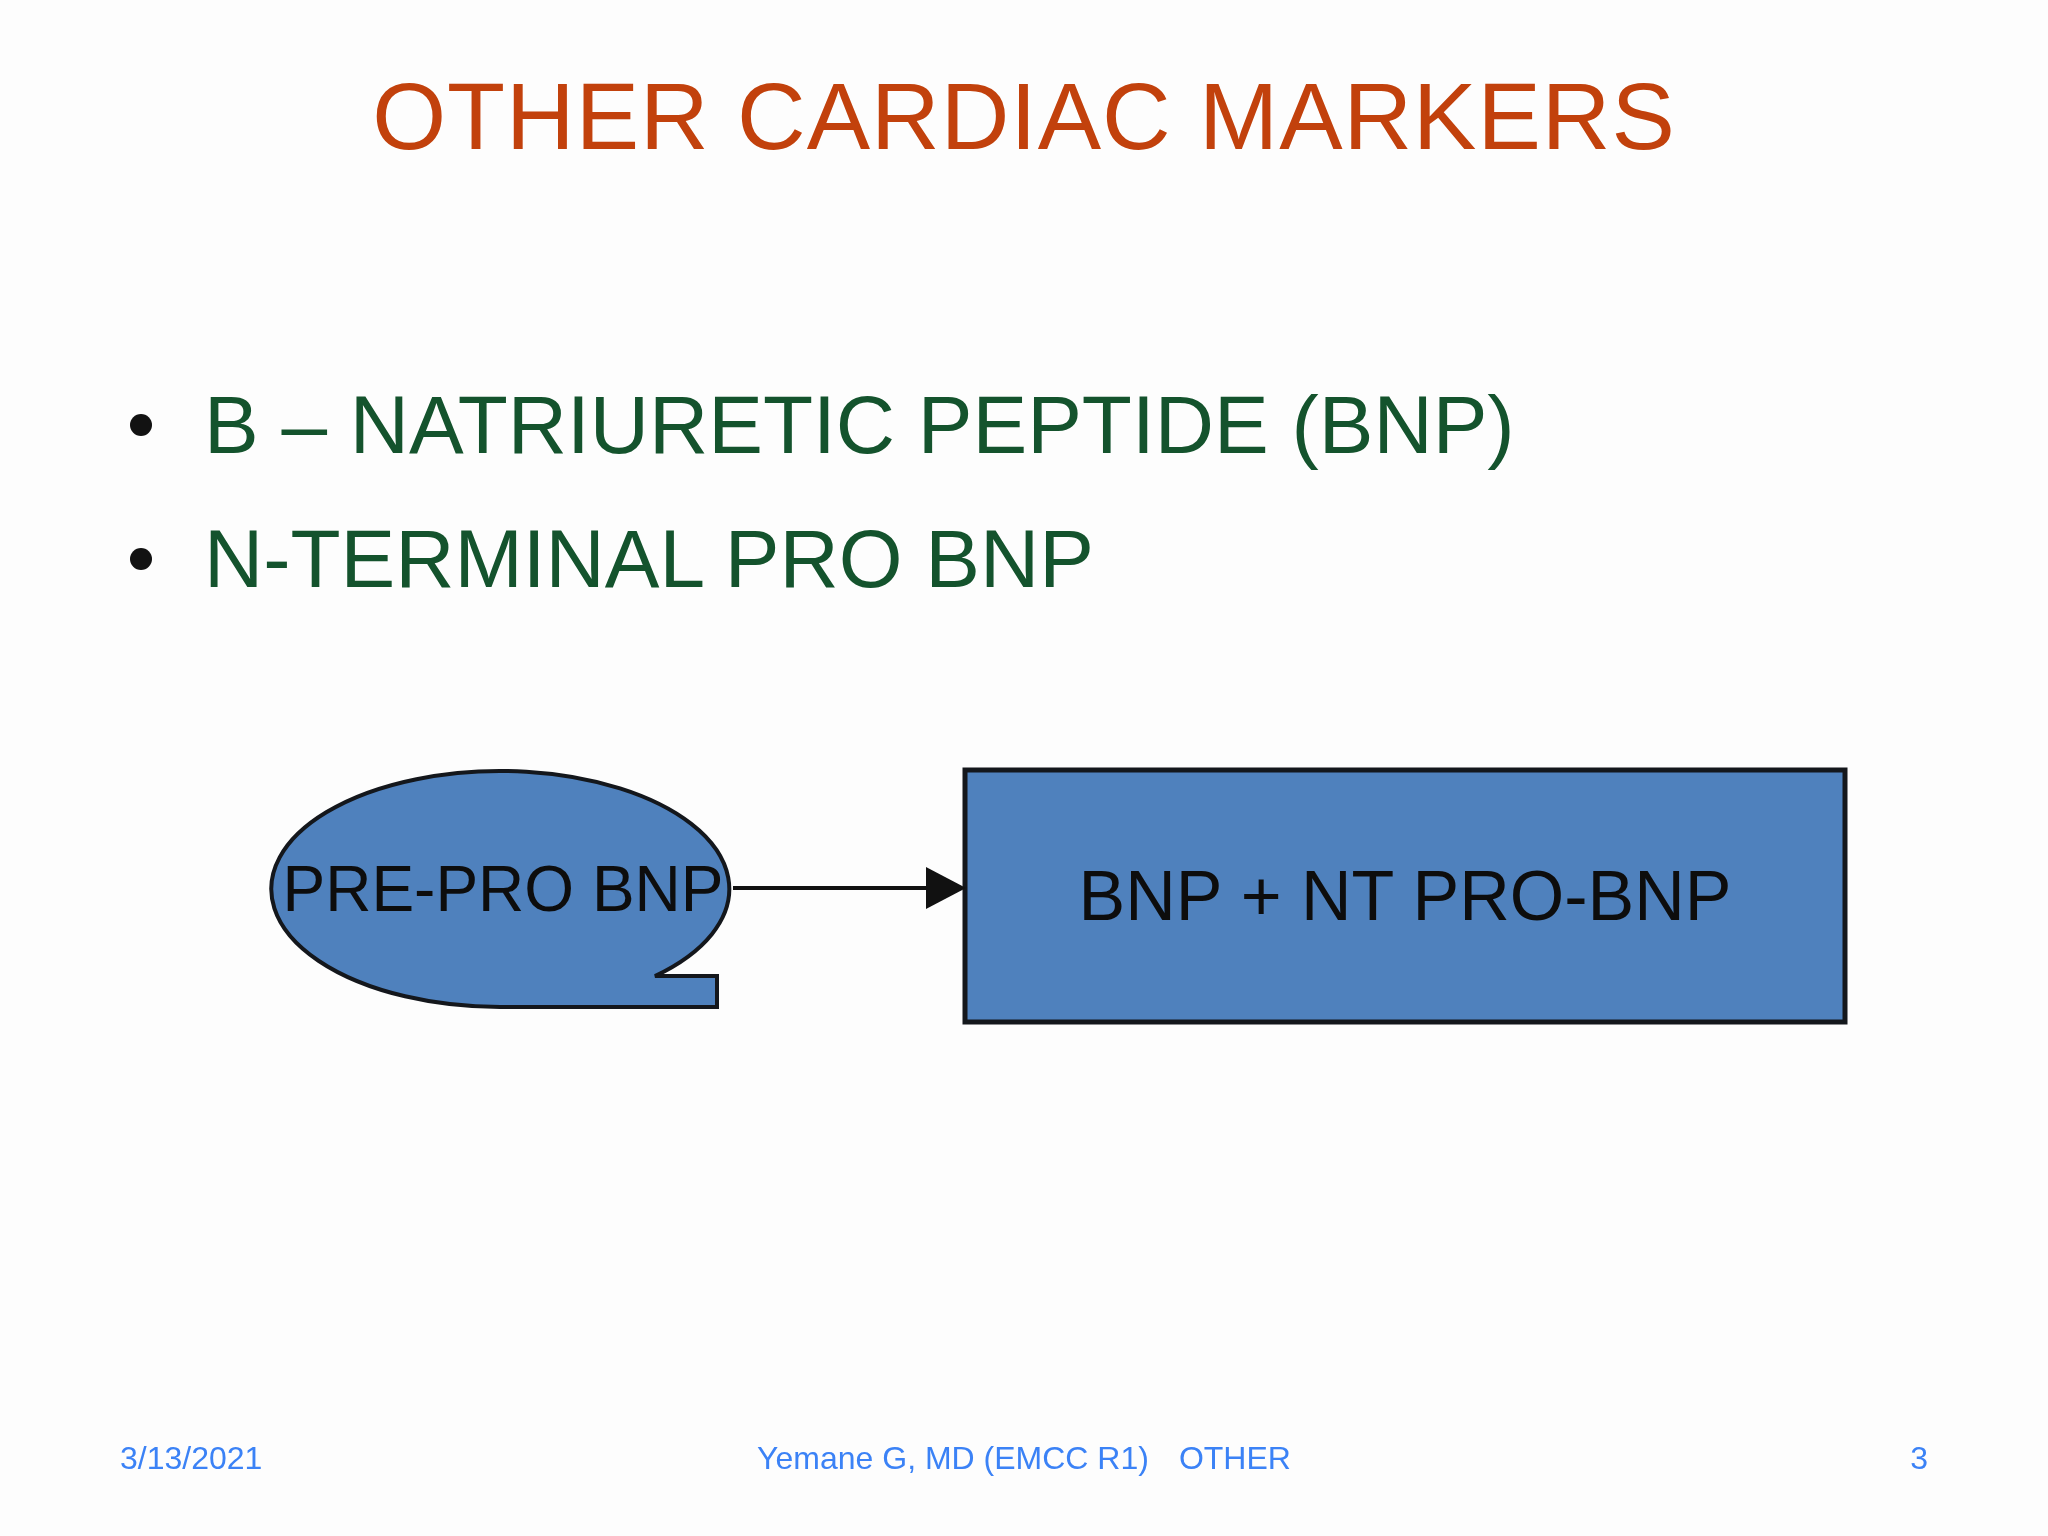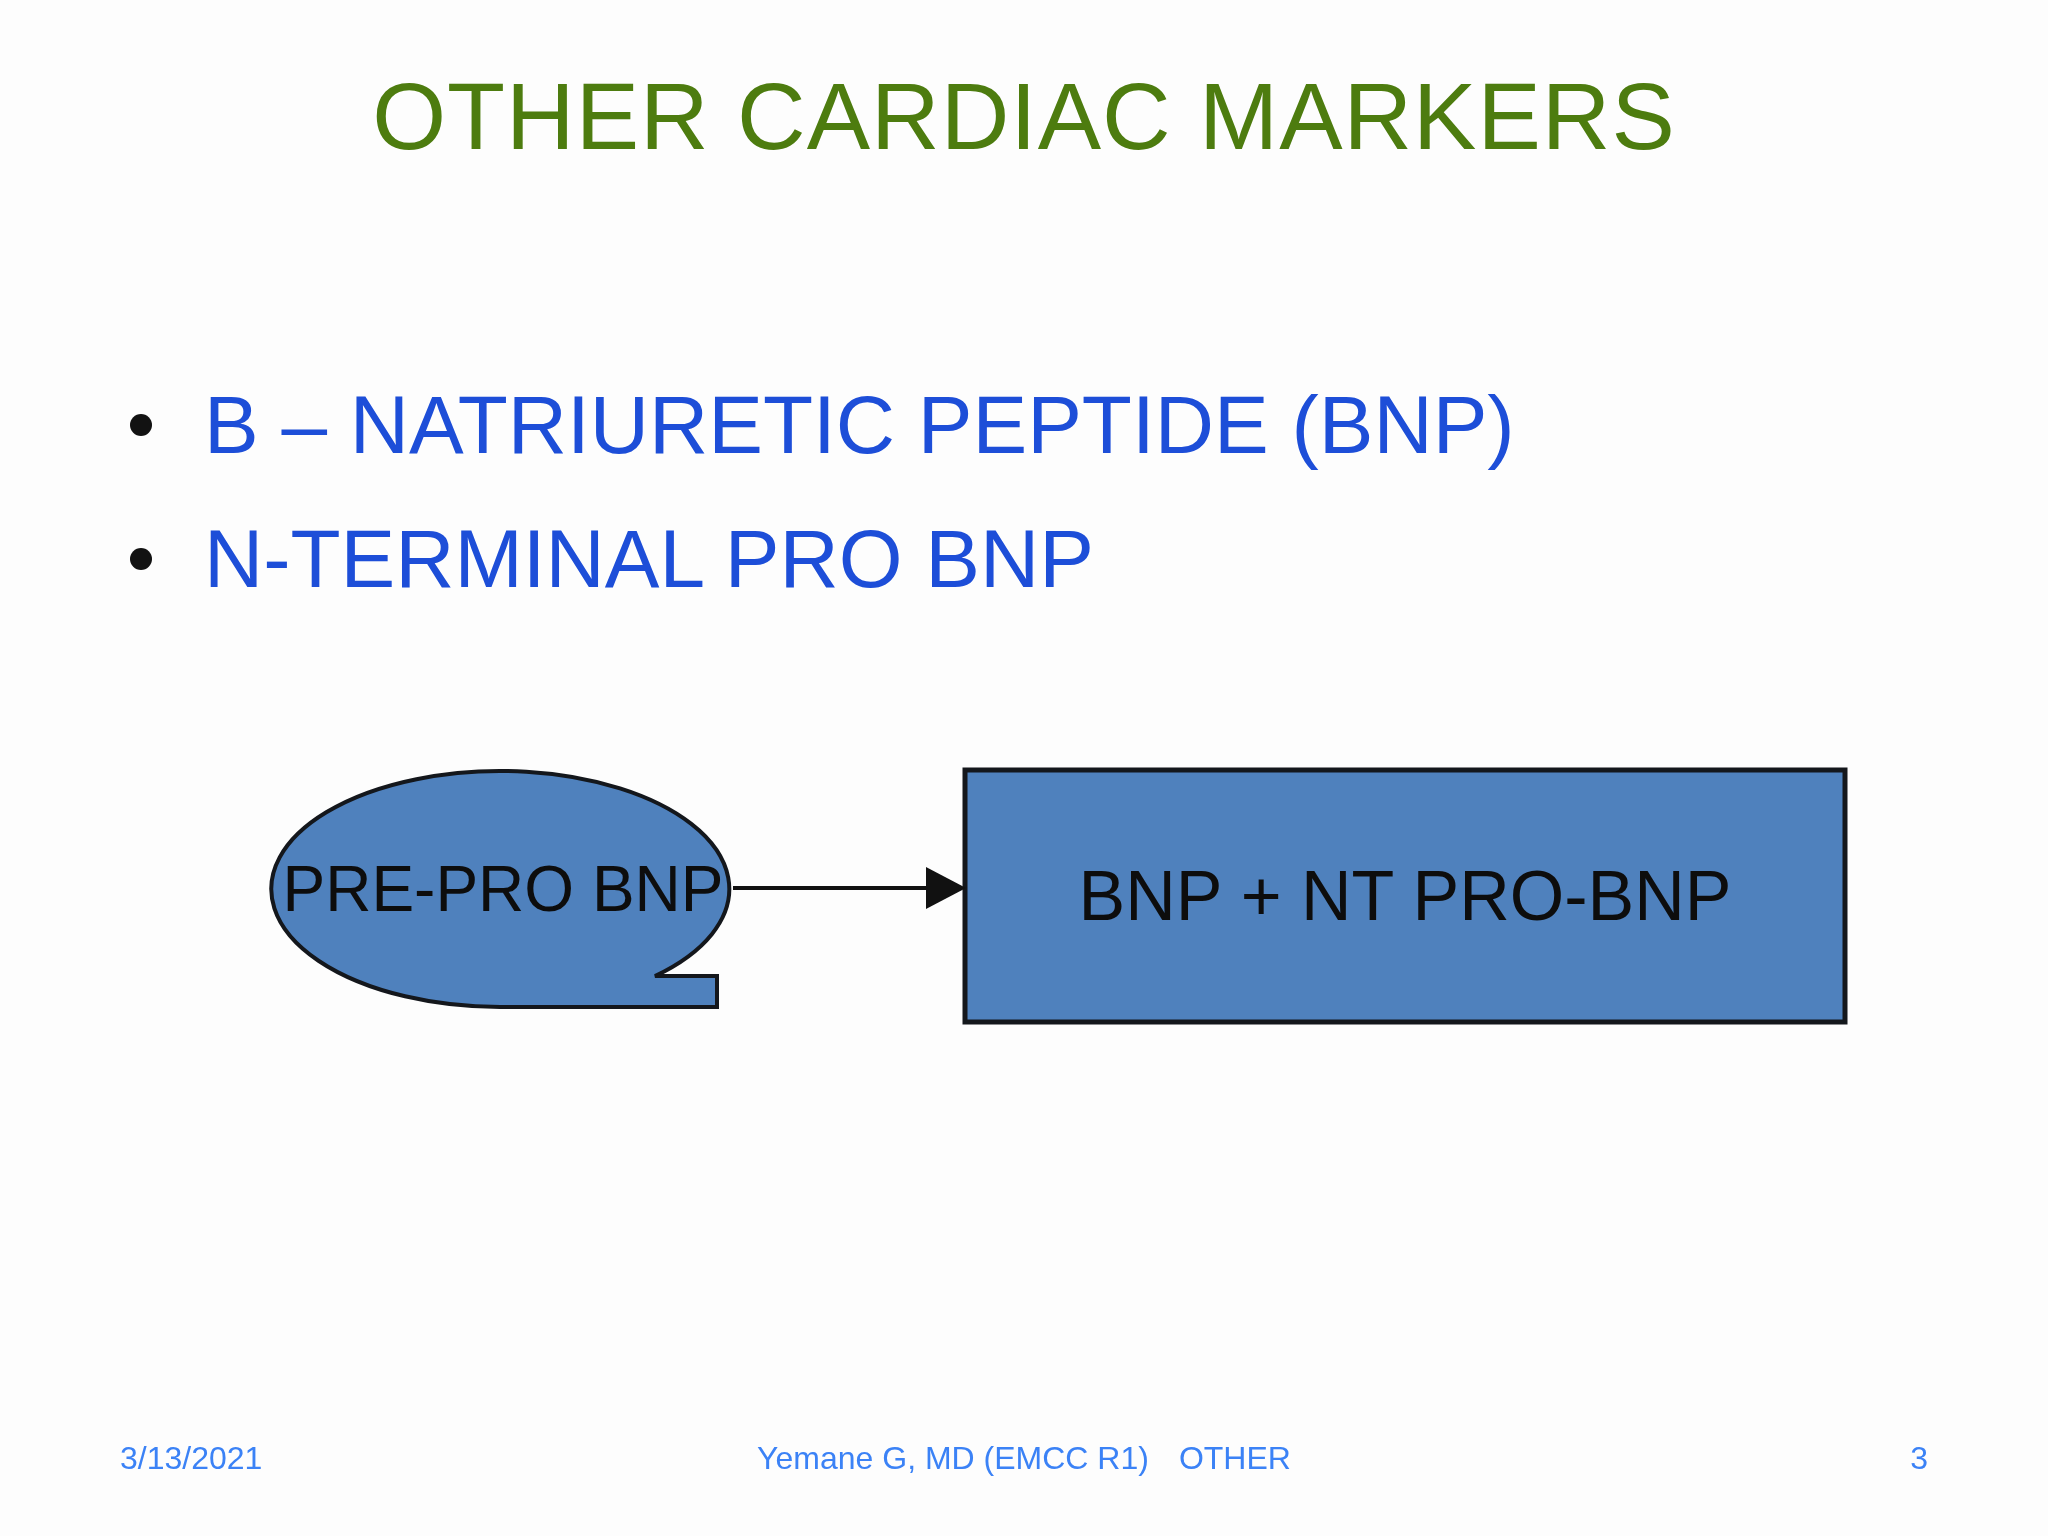--- a/index.html
+++ b/index.html
@@ -12,35 +12,35 @@
     overflow:hidden;
   }
   .slide-title {
     position:absolute;
     top:62px; left:0; right:0;
     margin:0;
     text-align:center;
     font-size:95px;
     font-weight:400;
     letter-spacing:1px;
-    color:#4d7c0f;
+    color:#c2410c;
   }
   .bullets {
     position:absolute;
     top:380px; left:130px; right:80px;
     margin:0; padding:0;
     list-style:none;
   }
   .bullet-item {
     display:flex;
     align-items:center;
     font-size:82px;
     line-height:1.1;
     margin-bottom:44px;
-    color:#1d4ed8;
+    color:#14532d;
   }
   .bullet-dot {
     width:22px; height:22px;
     border-radius:50%;
     background:#121212;
     margin-right:52px;
     flex:none;
   }
   .diagram-svg {
     position:absolute;

